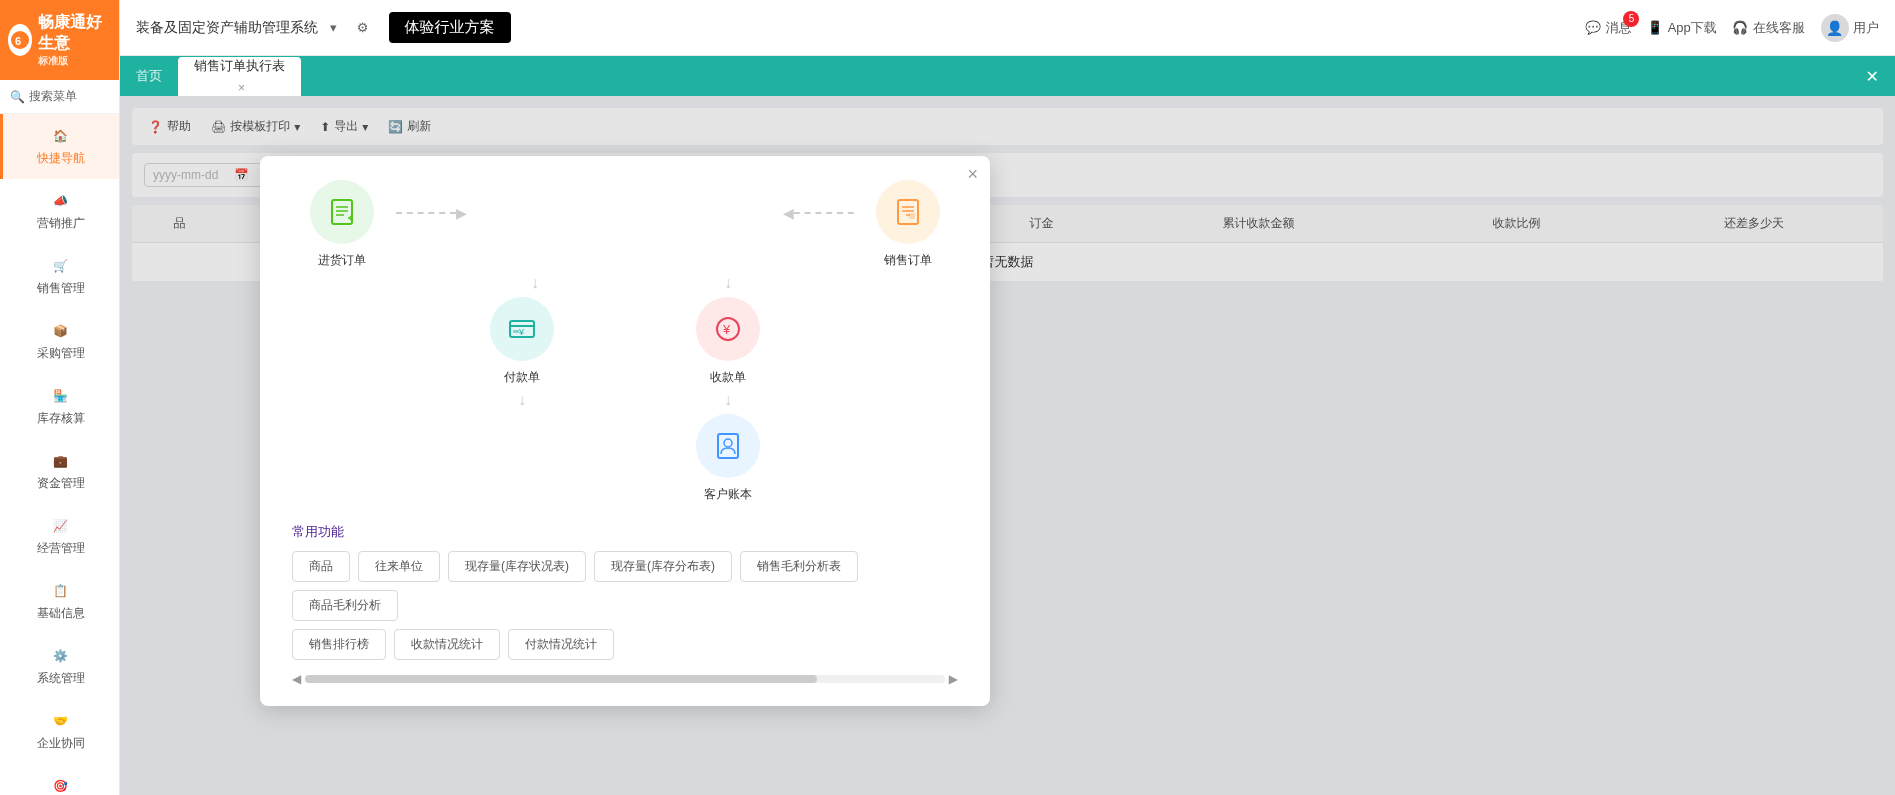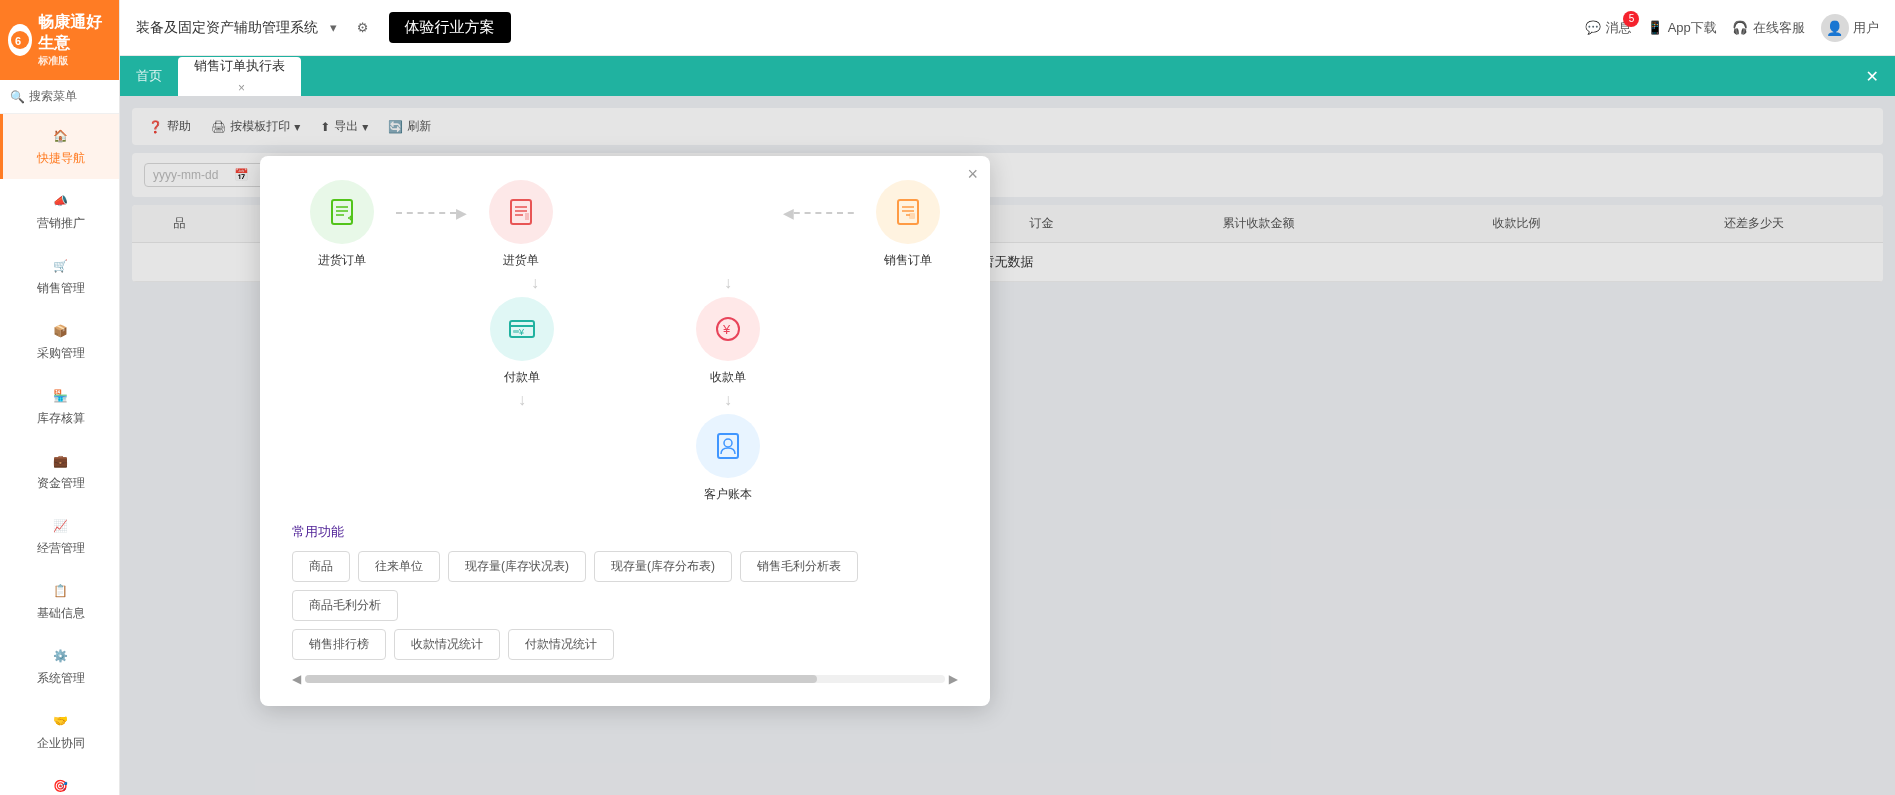--- a/index.html
+++ b/index.html
@@ -291,32 +291,20 @@
                     </svg>
                 </div>
                 <span class="flow-label">进货订单</span>
               </div>
 
               <div class="flow-arrow-h-dashed">
                 <div class="dashed-line"></div>
                 <span style="color:#ccc;font-size:14px;">▶</span>
               </div>
 
-              <div class="flow-node">
-                <div class="flow-circle pink">
-                  <svg width="32" height="32" viewBox="0 0 32 32">
-                      <rect x="6" y="4" width="20" height="24" rx="2" fill="none" stroke="#e85555" stroke-width="2"></rect>
-                      <line x1="10" y1="11" x2="22" y2="11" stroke="#e85555" stroke-width="1.5"></line>
-                      <line x1="10" y1="15" x2="22" y2="15" stroke="#e85555" stroke-width="1.5"></line>
-                      <line x1="10" y1="19" x2="18" y2="19" stroke="#e85555" stroke-width="1.5"></line>
-                      <path d="M20 17 L24 17 L24 24 L20 24 Z" fill="#e85555" opacity="0.3"></path>
-                    </svg>
-                </div>
-                <span class="flow-label">进货单</span>
-              </div>
 
               <div style="flex:1;"></div>
 
 
               <div class="flow-arrow-h-dashed" style="transform:scaleX(-1);">
                 <div class="dashed-line"></div>
                 <span style="color:#ccc;font-size:14px;">▶</span>
               </div>
 
               <div class="flow-node">

